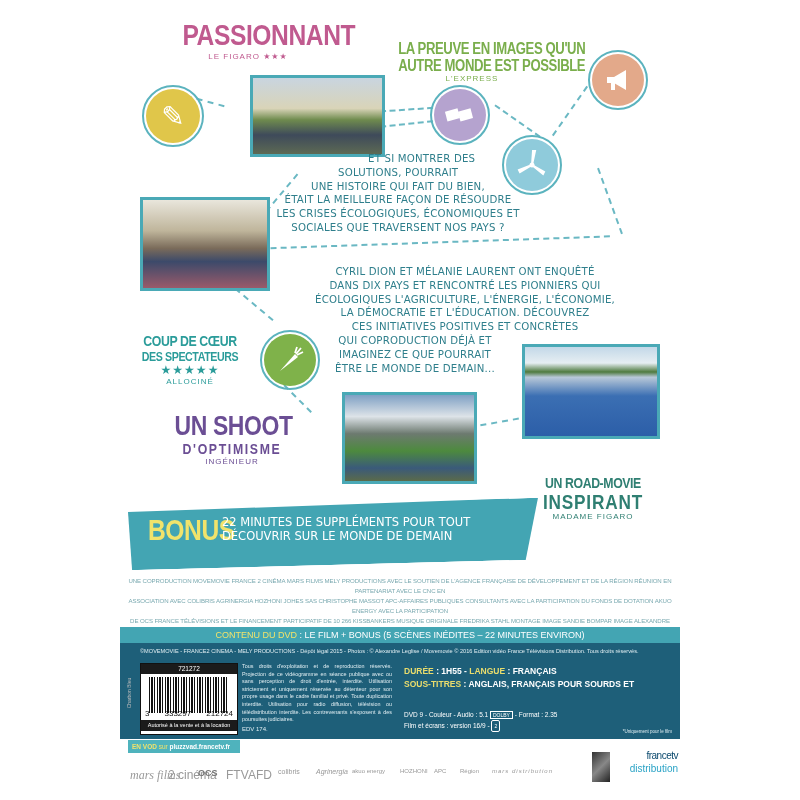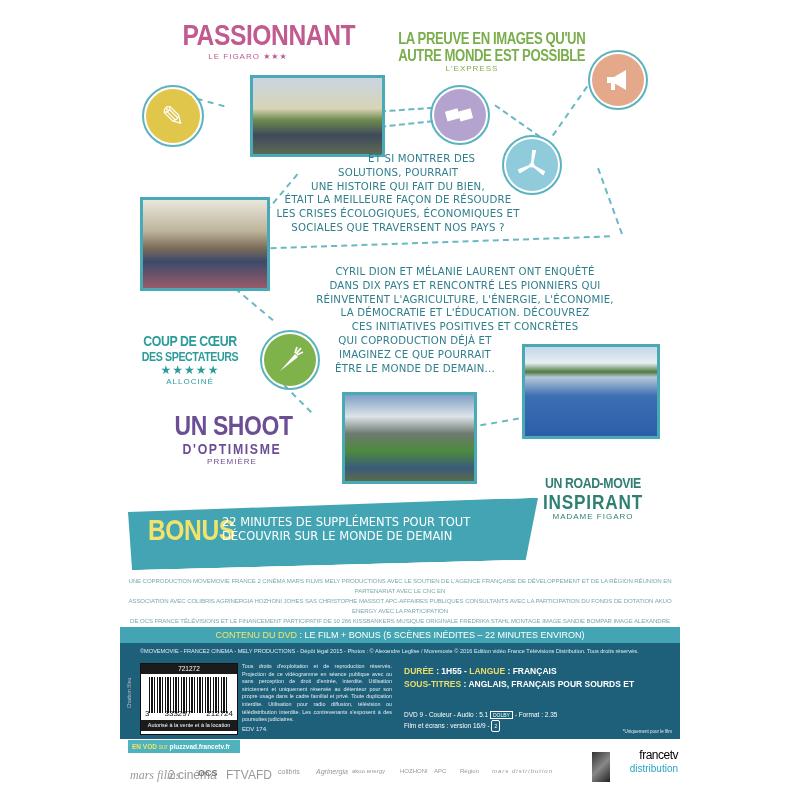--- a/index.html
+++ b/index.html
@@ -37,21 +37,21 @@
   <div class="dash" style="left:455px;top:200px;width:70px;transform:rotate(70deg)"></div>
   <div class="dash" style="left:100px;top:300px;width:60px;transform:rotate(40deg)"></div>
   <div class="dash" style="left:140px;top:390px;width:60px;transform:rotate(45deg)"></div>
   <div class="dash" style="left:360px;top:420px;width:50px;transform:rotate(-10deg)"></div>
 
   <div class="abs" style="left:48px;top:18px;width:160px;text-align:center">
     <div class="quote-big" style="font-size:30px;color:#c05a8f">PASSIONNANT</div>
     <div class="quote-src" style="color:#c05a8f;margin-top:0px">LE FIGARO ★★★</div>
   </div>
 
-  <div class="abs" style="left:262px;top:30px;width:180px;text-align:center">
+  <div class="abs" style="left:262px;top:40px;width:180px;text-align:center">
     <div class="quote-big" style="font-size:16px;color:#7aae4c;line-height:17px">LA PREUVE EN IMAGES QU'UN</div>
     <div class="quote-big" style="font-size:16px;color:#7aae4c;line-height:17px">AUTRE MONDE EST POSSIBLE</div>
     <div class="quote-src" style="color:#7aae4c">L'EXPRESS</div>
   </div>
 
   <div class="circle" style="left:22px;top:85px;width:62px;height:62px">
     <div class="inner" style="width:54px;height:54px;background:#e0c64a;font-size:28px">✎</div>
   </div>
   <div class="circle" style="left:310px;top:85px;width:60px;height:60px">
     <div class="inner" style="width:52px;height:52px;background:#b5a3cf">
@@ -98,39 +98,39 @@
     <div style="padding-left:110px;text-align:left">SOLUTIONS, POURRAIT</div>
     <div>UNE HISTOIRE QUI FAIT DU BIEN,</div>
     <div>ÉTAIT LA MEILLEURE FAÇON DE RÉSOUDRE</div>
     <div>LES CRISES ÉCOLOGIQUES, ÉCONOMIQUES ET</div>
     <div>SOCIALES QUE TRAVERSENT NOS PAYS ?</div>
   </div>
 
   <div class="abs body-text" style="left:140px;top:265px;width:410px">
     <div>CYRIL DION ET MÉLANIE LAURENT ONT ENQUÊTÉ</div>
     <div>DANS DIX PAYS ET RENCONTRÉ LES PIONNIERS QUI</div>
-    <div>RÉINVENTENT L'AGRICULTURE, L'ÉNERGIE, L'ÉCONOMIE,</div>
+    <div>ÉCOLOGIQUES L'AGRICULTURE, L'ÉNERGIE, L'ÉCONOMIE,</div>
     <div>LA DÉMOCRATIE ET L'ÉDUCATION. DÉCOUVREZ</div>
     <div>CES INITIATIVES POSITIVES ET CONCRÈTES</div>
     <div style="padding-right:100px">QUI COPRODUCTION DÉJÀ ET</div>
     <div style="padding-right:100px">IMAGINEZ CE QUE POURRAIT</div>
     <div style="padding-right:100px">ÊTRE LE MONDE DE DEMAIN...</div>
   </div>
 
   <div class="abs" style="left:10px;top:332px;width:120px;text-align:center">
     <div class="quote-big" style="font-size:15px;color:#2b9c9a;line-height:17px">COUP DE CŒUR</div>
     <div class="quote-big" style="font-size:13px;color:#2b9c9a;line-height:15px">DES SPECTATEURS</div>
     <div style="font-size:12px;color:#2b9c9a;line-height:13px;letter-spacing:1px">★★★★★</div>
     <div class="quote-src" style="color:#2b9c9a">ALLOCINÉ</div>
   </div>
 
   <div class="abs" style="left:42px;top:412px;width:140px;text-align:center">
     <div class="quote-big" style="font-size:28px;color:#6b4e94;line-height:28px">UN SHOOT</div>
     <div class="quote-big" style="font-size:15px;color:#6b4e94;letter-spacing:2px;line-height:17px">D'OPTIMISME</div>
-    <div class="quote-src" style="color:#6b4e94">PREMIÈRE</div>
+    <div class="quote-src" style="color:#6b4e94">INGÉNIEUR</div>
   </div>
 
   <div class="abs" style="left:408px;top:475px;width:130px;text-align:center">
     <div class="quote-big" style="font-size:15px;color:#2f7f72;line-height:16px">UN ROAD-MOVIE</div>
     <div class="quote-big" style="font-size:21px;color:#2f7f72;line-height:21px;letter-spacing:1px">INSPIRANT</div>
     <div class="quote-src" style="color:#2f7f72">MADAME FIGARO</div>
   </div>
 
   <div class="abs" style="left:8px;top:503px;width:410px;height:62px;background:#43a5b3;transform:skewY(-1.5deg);clip-path:polygon(0 6%,100% 0,97% 100%,1% 100%)"></div>
   <div class="abs" style="left:28px;top:514px;width:60px">
@@ -195,16 +195,16 @@
   <div class="logo" style="left:158px;font-size:7px">colibris</div>
   <div class="logo" style="left:196px;font-size:7px;font-style:italic">Agrinergia</div>
   <div class="logo" style="left:232px;font-size:6px">akuo energy</div>
   <div class="logo" style="left:280px;font-size:6px">HOZHONI</div>
   <div class="logo" style="left:314px;font-size:6px">APC</div>
   <div class="logo" style="left:340px;font-size:6px">Région</div>
   <div class="logo" style="left:372px;font-size:6px;font-style:italic;letter-spacing:1px">mars distribution</div>
 
   <div class="abs" style="left:472px;top:752px;width:18px;height:30px;background:linear-gradient(135deg,#333 0%,#888 50%,#222 100%)"></div>
   <div class="abs" style="left:500px;top:748px;text-align:right;width:58px">
-    <div style="font-size:12px;color:#000000;line-height:15px;letter-spacing:-0.5px">francetv</div>
+    <div style="font-size:10px;color:#0c4a6e;line-height:15px;letter-spacing:-0.5px">francetv</div>
     <div style="font-size:10px;color:#2aa3c6;font-weight:normal;line-height:11px">distribution</div>
   </div>
 </div>
 
 </body></html>

